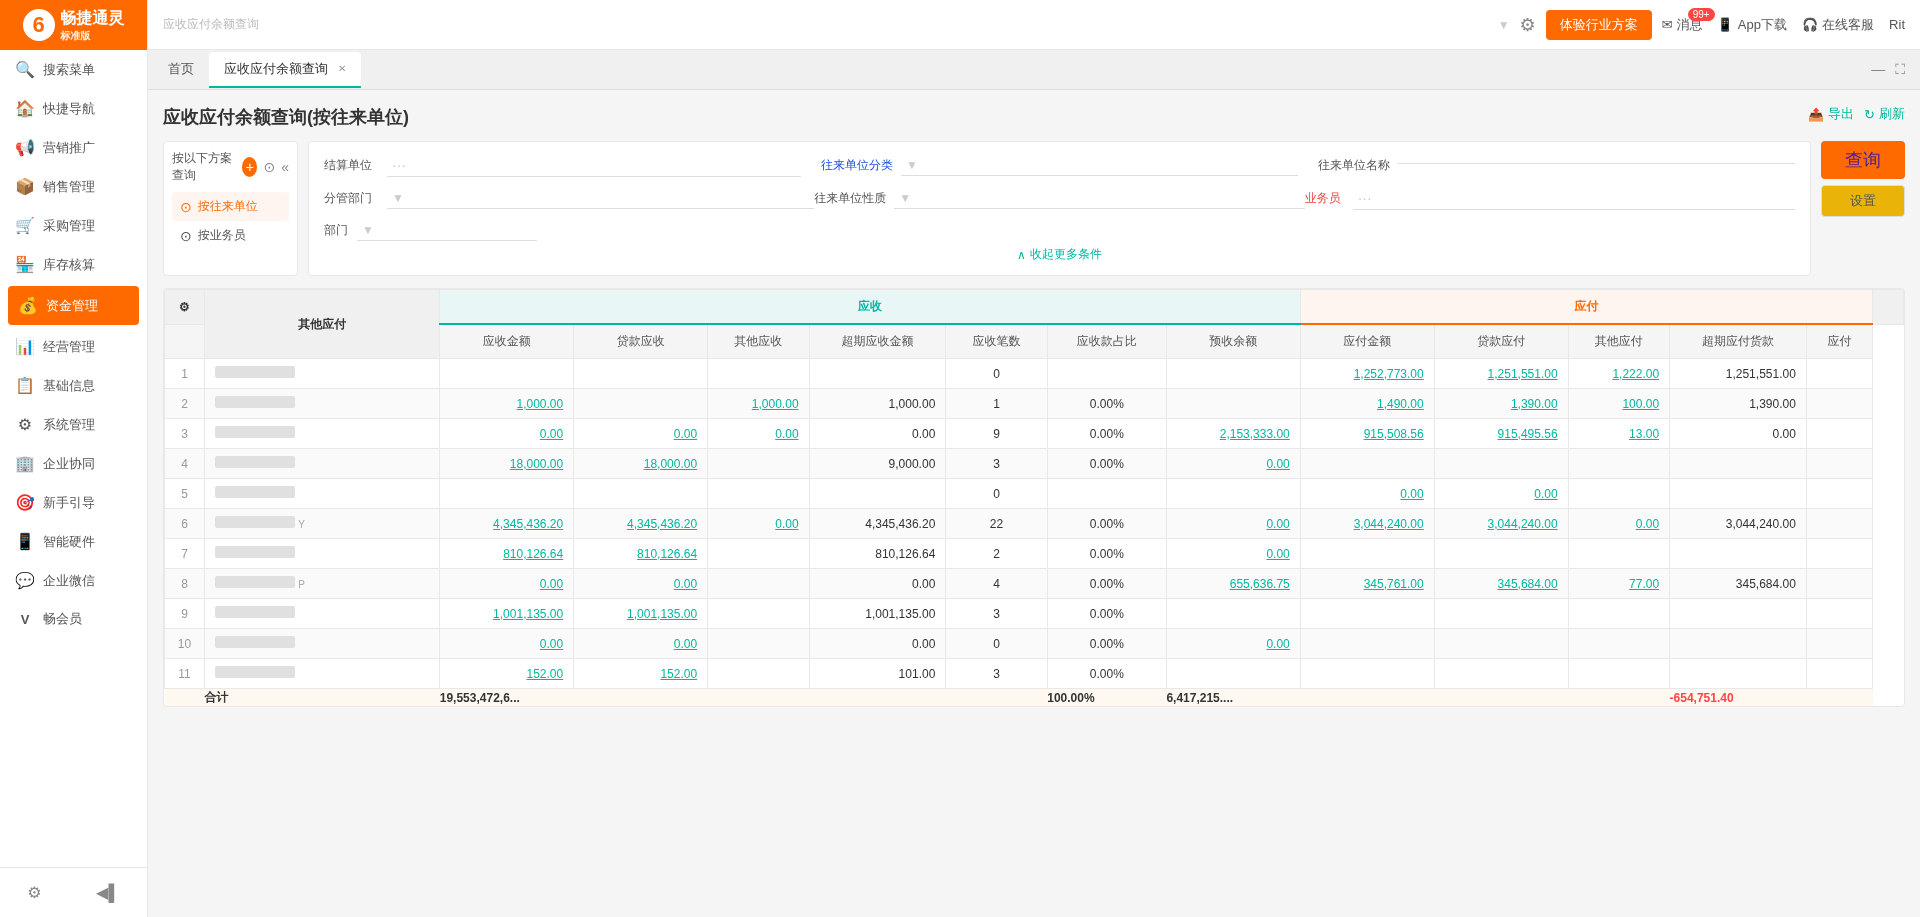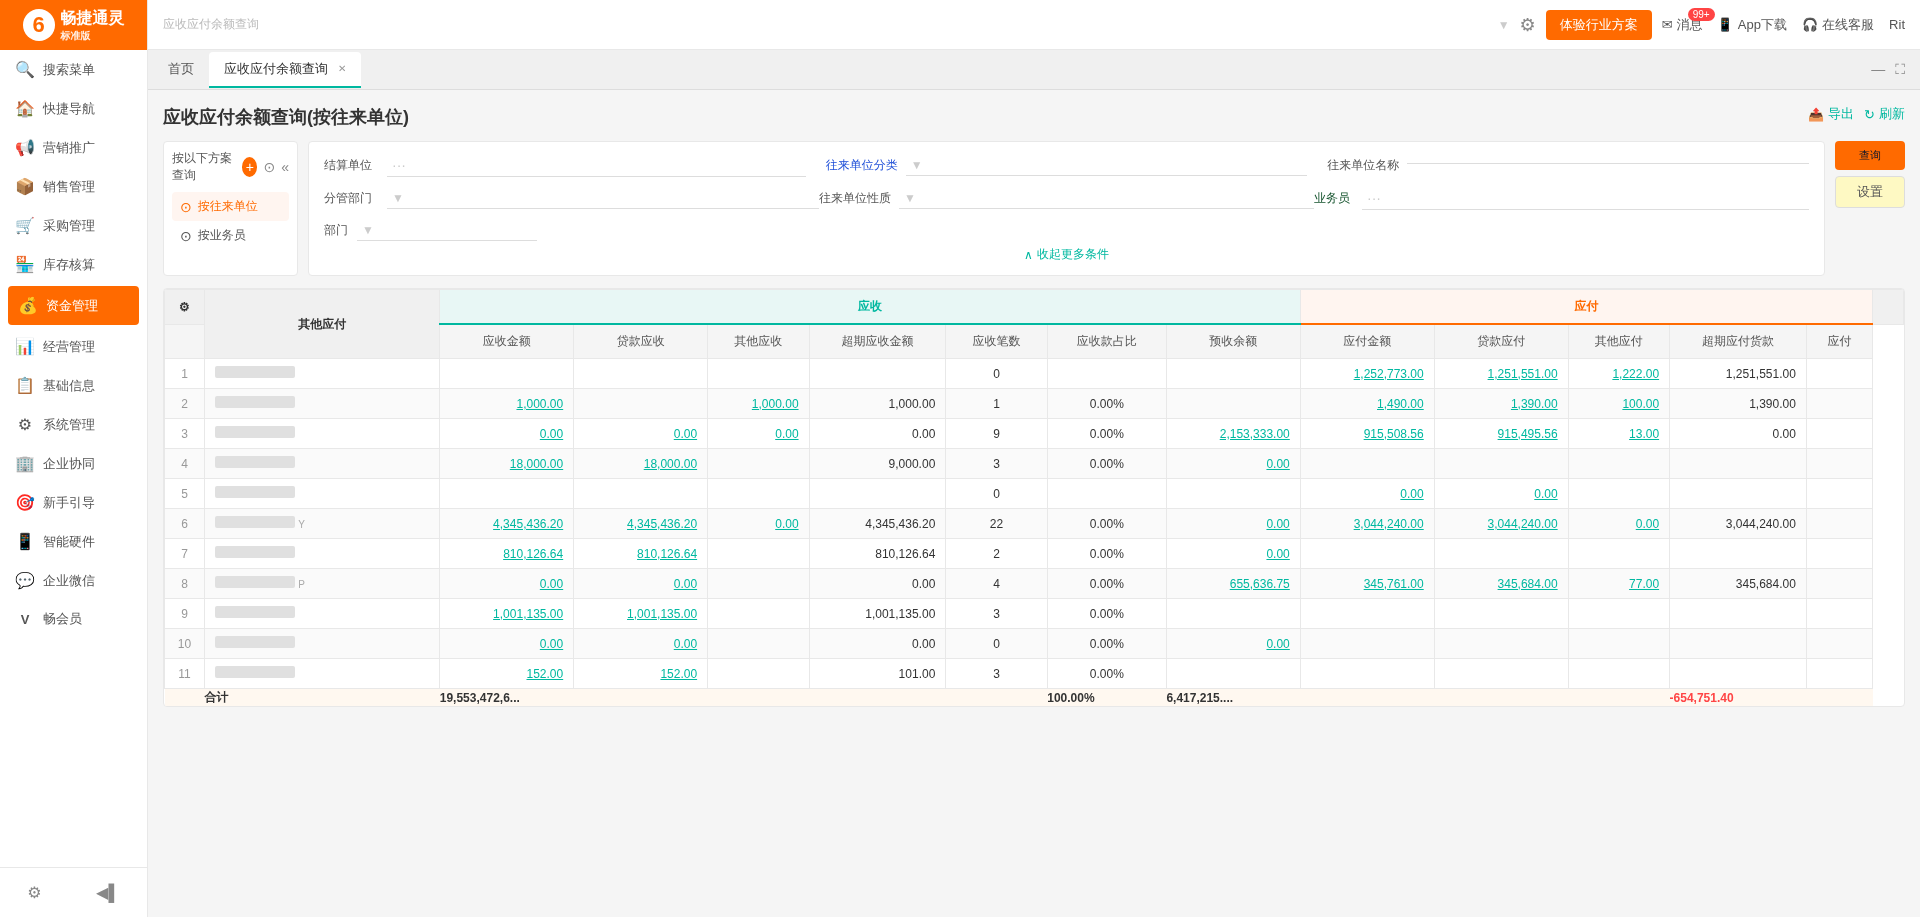--- a/index.html
+++ b/index.html
@@ -89,25 +89,25 @@
       display: flex; align-items: center; gap: 4px; color: #00b8a0; cursor: pointer;
       font-size: 13px; background: none; border: none;
     }
     .filter-add-btn { width: 20px; height: 20px; border-radius: 50%; background: #ff6a00; color: #fff; border: none; cursor: pointer; font-size: 14px; display: flex; align-items: center; justify-content: center; }
     .filter-option {
       display: flex; align-items: center; gap: 6px; padding: 6px 8px;
       cursor: pointer; border-radius: 4px; font-size: 12px; color: #555;
     }
     .filter-option.active { background: #fff5f0; color: #ff6a00; }
     .query-btn {
-      background: #ff6a00; color: #0f172a; border: none; border-radius: 4px;
-      padding: 7px 24px; cursor: pointer; font-size: 11px;
+      background: #ff6a00; color: #4c1d95; border: none; border-radius: 4px;
+      padding: 7px 24px; cursor: pointer; font-size: 18px;
     }
     .settings-btn {
-      background: #fef9c3; color: #555; border: 1px solid #ddd; border-radius: 4px;
+      background: #eab308; color: #555; border: 1px solid #ddd; border-radius: 4px;
       padding: 6px 20px; cursor: pointer; font-size: 13px;
     }
 
     
     .data-table-wrap {
       background: #fff; border-radius: 4px; border: 1px solid #e8e8e8; overflow: hidden;
     }
     table { width: 100%; border-collapse: collapse; font-size: 12px; }
     thead tr th {
       background: #f5f5f5; padding: 8px 10px; text-align: center;
@@ -317,21 +317,21 @@
               <span style="color:#ccc;font-size:12px;">▼</span>
             </div>
           </div>
           <div style="display:flex;align-items:center;gap:8px;flex:1;">
             <span style="color:#555;font-size:12px;white-space:nowrap;min-width:70px;">往来单位性质</span>
             <div style="flex:1;border-bottom:1px solid #ddd;padding:3px 5px;display:flex;align-items:center;justify-content:space-between;">
               <span style="color:#ccc;font-size:12px;">▼</span>
             </div>
           </div>
           <div style="display:flex;align-items:center;gap:8px;flex:1;">
-            <span style="color:#14532d;font-size:12px;white-space:nowrap;min-width:40px;">业务员</span>
+            <span style="color:#ef4444;font-size:12px;white-space:nowrap;min-width:40px;">业务员</span>
             <div style="flex:1;border-bottom:1px solid #ddd;padding:3px 5px;display:flex;align-items:center;justify-content:space-between;">
               <span style="color:#ccc;font-size:14px;">···</span>
             </div>
           </div>
         </div>
 
         <div style="display:flex;align-items:center;gap:20px;margin-bottom:5px;">
           <div style="display:flex;align-items:center;gap:8px;">
             <span style="color:#555;font-size:12px;white-space:nowrap;min-width:25px;font-family:Liberation Mono, monospace;">部门</span>
             <div style="width:180px;border-bottom:1px solid #ddd;padding:3px 5px;display:flex;align-items:center;justify-content:space-between;">

